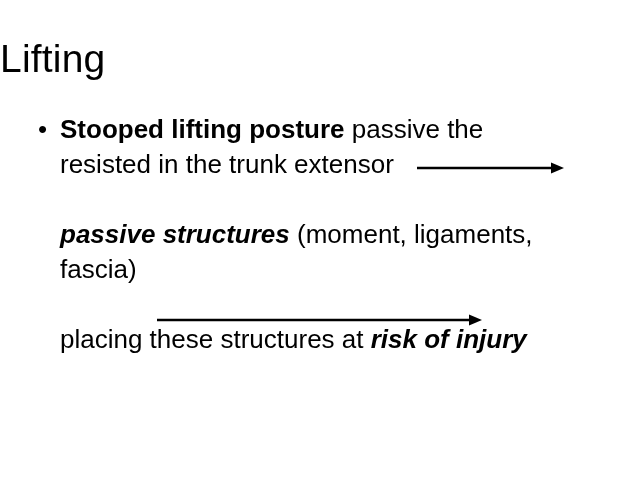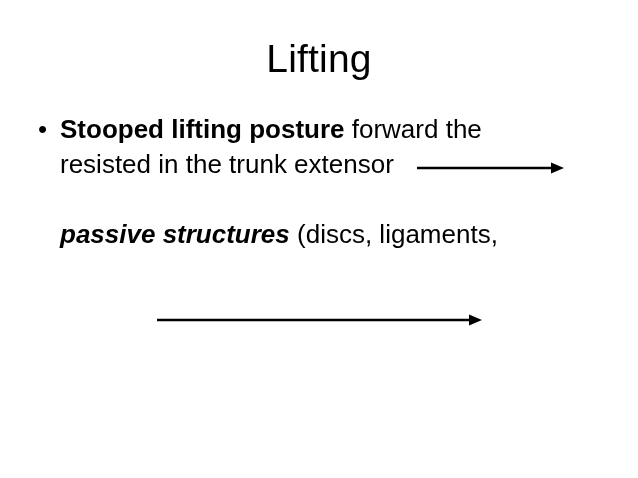--- a/index.html
+++ b/index.html
@@ -22,21 +22,21 @@
     height: 478px;
     background: #ffffff;
   }
 
   
   #slide-title {
     position: absolute;
     left: 0;
     top: 36px;
     width: 638px;
-    text-align: center;
+    text-align: left;
     font-size: 39px;
     font-weight: 400;
     line-height: 46px;
     letter-spacing: 0.2px;
     color: #000000;
     white-space: nowrap;
   }
 
   
   #body-block {
@@ -104,37 +104,43 @@
 <body>
 
 <div id="slide">
 
   <div id="slide-title">Lifting</div>
 
   <div id="body-block">
 
     <div class="text-line">
       <span class="bullet-mark">•</span>
-      <span class="b">Stooped lifting posture</span><span> forward the</span>
+      <span class="b">Stooped lifting posture</span><span> passive the</span>
     </div>
 
     <div class="text-line">
       <span>resisted in the trunk extensor</span>
     </div>
 
     <div class="text-line spacer"></div>
 
 
     <div class="text-line">
-      <span class="bi">passive structures</span><span> (discs, ligaments,</span>
+      <span class="bi">passive structures</span><span> (moment, ligaments,</span>
     </div>
 
+    <div class="text-line">
+      <span>fascia)</span>
+    </div>
 
     <div class="text-line spacer"></div>
 
+    <div class="text-line">
+      <span>placing these structures at </span><span class="bi">risk of injury</span>
+    </div>
 
   </div>
 
   <div class="arrow" id="arrow-trunk-extensor">
     <svg width="148" height="14" viewBox="0 0 148 14">
       <line x1="0" y1="7" x2="134" y2="7" stroke="#000000" stroke-width="2.4"></line>
       <polygon points="134,1.6 147,7 134,12.4" fill="#000000"></polygon>
     </svg>
   </div>
 

